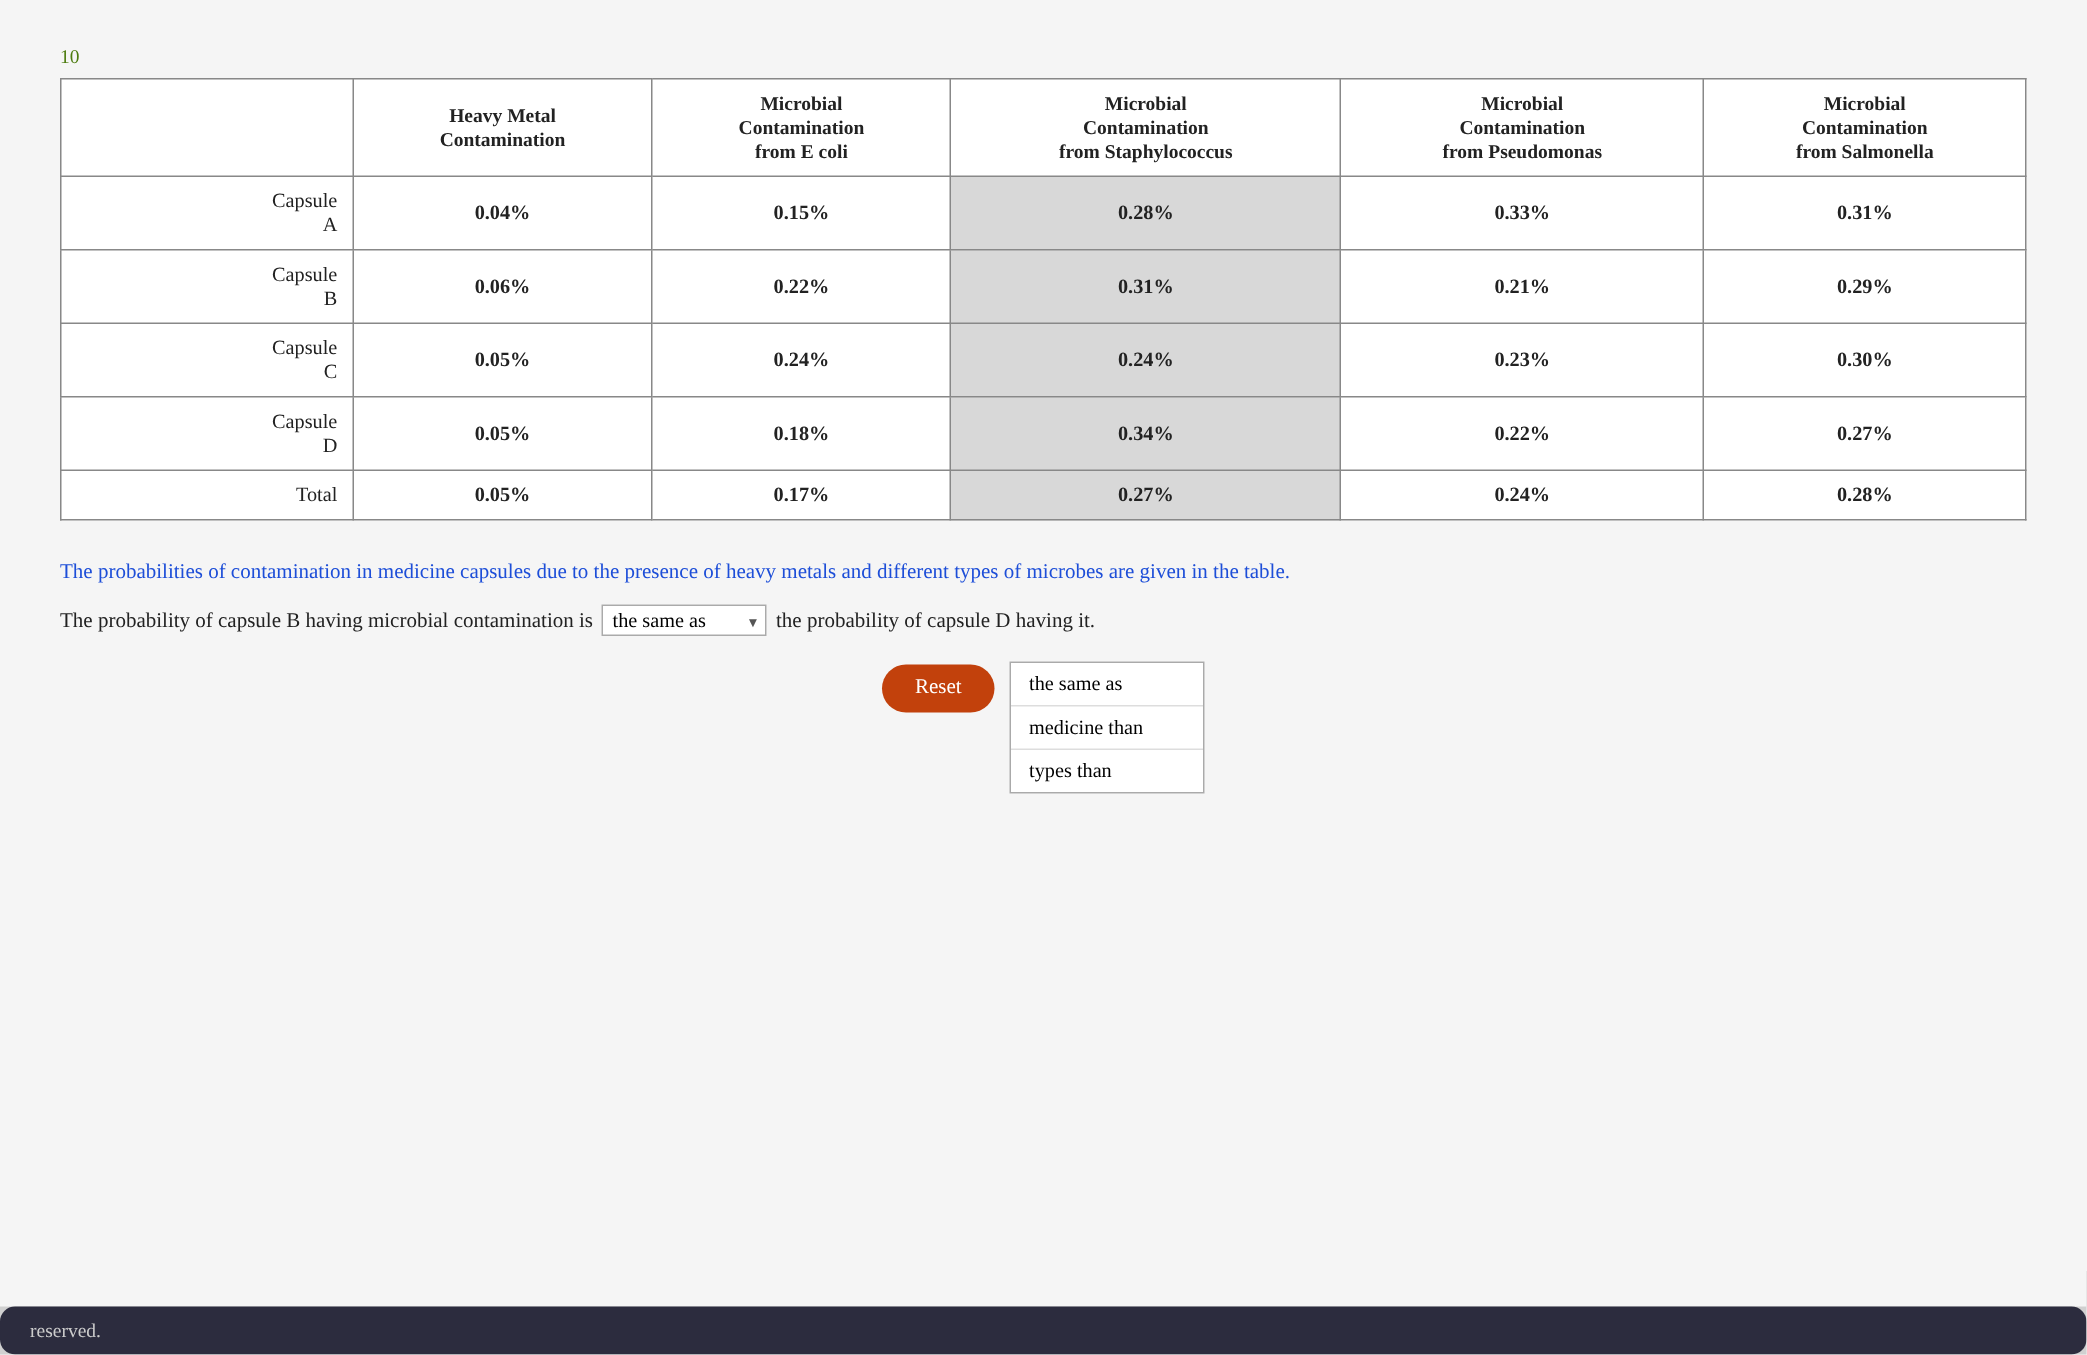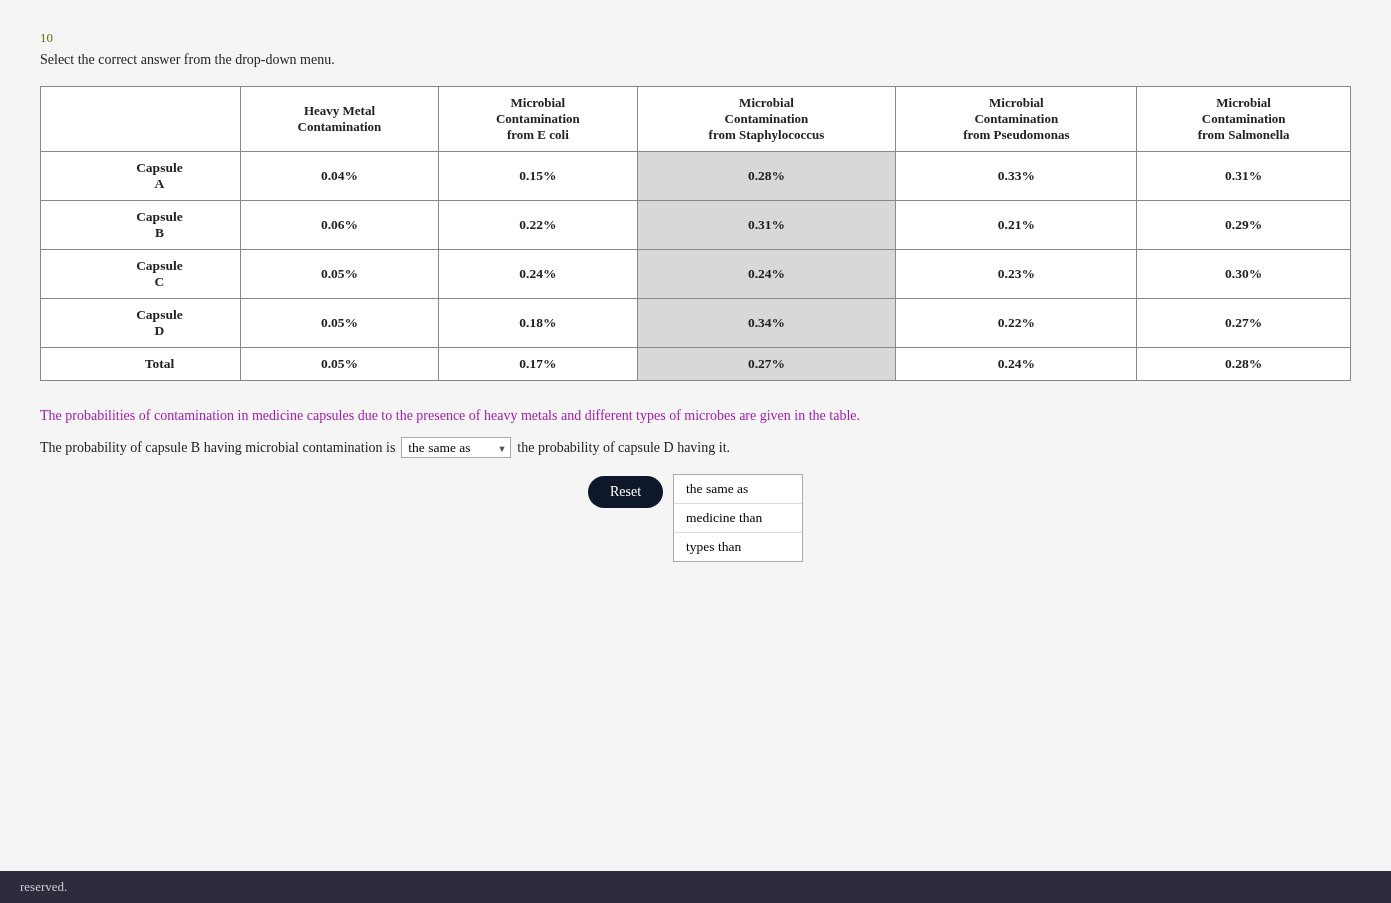--- a/index.html
+++ b/index.html
@@ -40,38 +40,38 @@
       color: #222;
     }
 
     thead th {
       background: #fff;
       font-weight: bold;
       font-size: 13px;
     }
 
     tbody td:first-child {
-      text-align: center;
-      font-weight: bold;
+      text-align: right;
+      font-weight: normal;
       background: #fff;
       padding-left: 48px;
     }
 
     tbody td {
       background: #fff;
       font-weight: bold;
     }
 
     .staphylococcus-col {
       background: #d8d8d8 !important;
     }
 
     .paragraph {
       font-size: 14px;
-      color: #a21caf;
+      color: #1d4ed8;
       margin-bottom: 10px;
       line-height: 1.6;
     }
 
     .question-line {
       font-size: 14px;
       color: #222;
       margin-bottom: 14px;
       display: flex;
       align-items: flex-end;
@@ -110,21 +110,21 @@
 
     .bottom-area {
       display: flex;
       align-items: flex-start;
       justify-content: center;
       gap: 10px;
       margin-top: 10px;
     }
 
     .reset-button {
-      background: #0f172a;
+      background: #c2410c;
       color: #fff;
       border: none;
       border-radius: 20px;
       padding: 8px 22px;
       font-size: 14px;
       font-family: Georgia, serif;
       cursor: pointer;
       margin-top: 2px;
     }
 
@@ -144,34 +144,34 @@
 
     .dropdown-open-box .option:last-child {
       border-bottom: none;
     }
 
     .footer {
       background: #2c2c3e;
       color: #ccc;
       font-size: 13px;
       padding: 8px 20px;
+      border-radius: 10px;
     }
 
     .page-num {
       font-size: 13px;
       color: #4d7c0f;
       margin-bottom: 6px;
     }
   </style>
 </head>
 <body>
 
 <div class="main-content">
   <p class="page-num">10</p>
-  <p class="instruction">Select the correct answer from the drop-down menu.</p>
 
   <table>
     <thead>
       <tr>
         <th></th>
         <th>Heavy Metal<br>Contamination</th>
         <th>Microbial<br>Contamination<br>from E coli</th>
         <th>Microbial<br>Contamination<br>from Staphylococcus</th>
         <th>Microbial<br>Contamination<br>from Pseudomonas</th>
         <th>Microbial<br>Contamination<br>from Salmonella</th>

